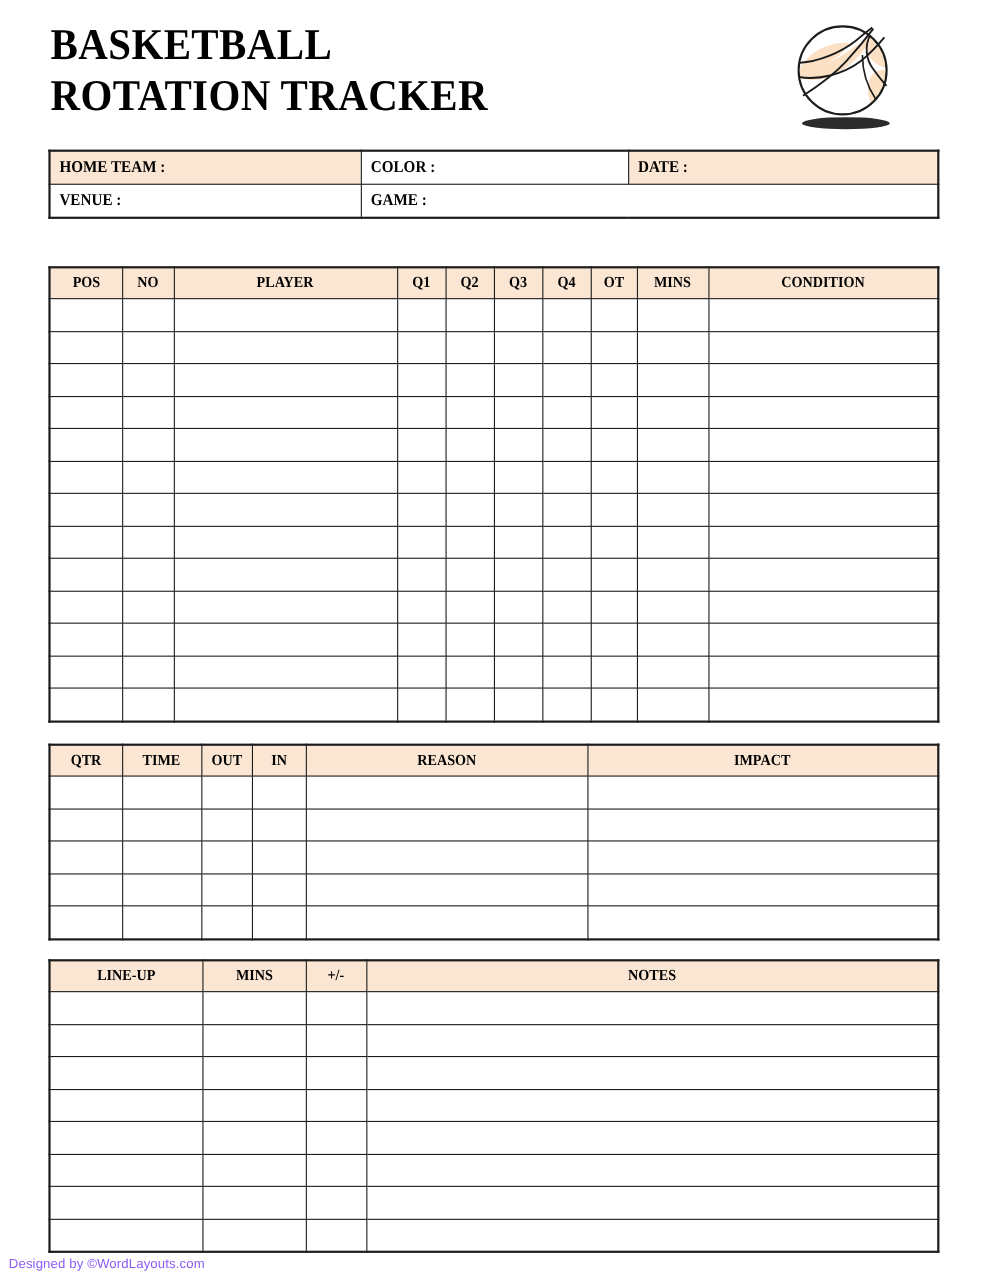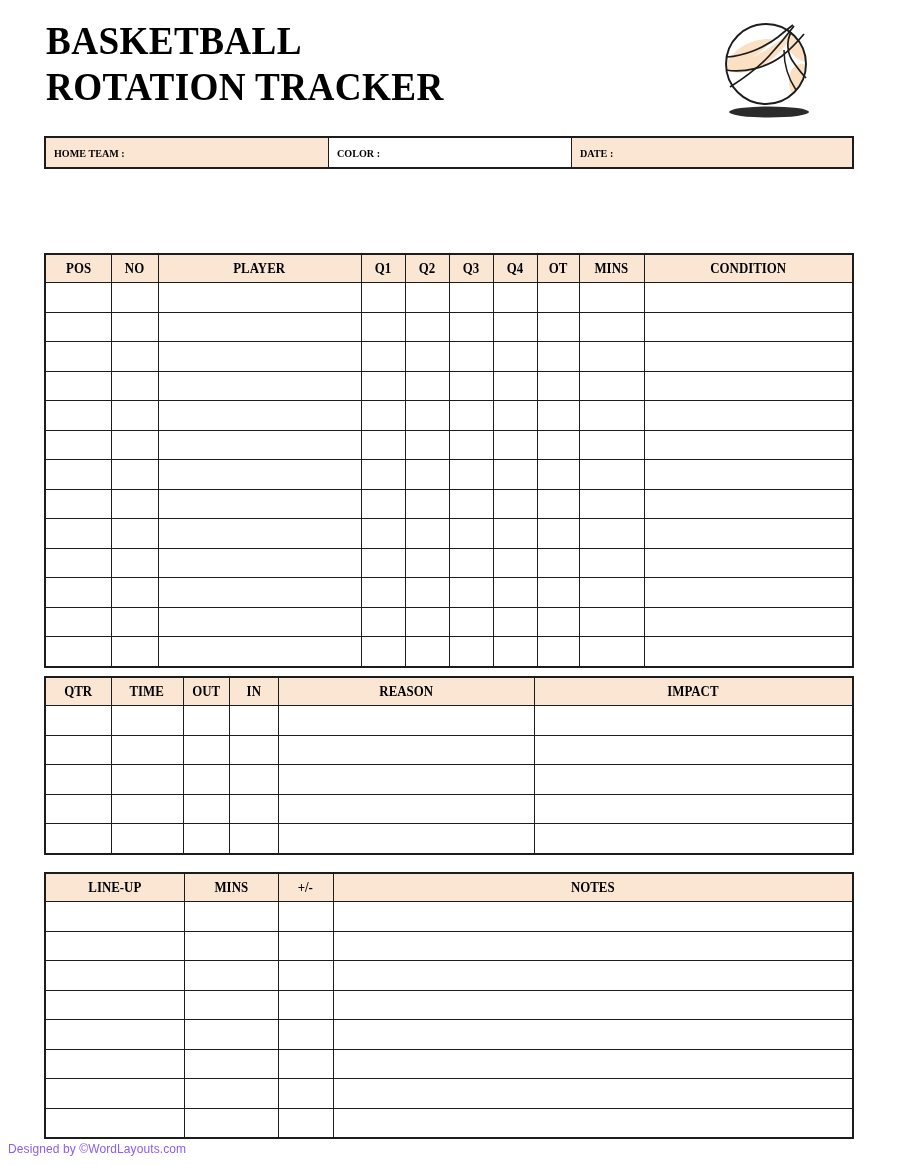--- a/index.html
+++ b/index.html
@@ -65,41 +65,41 @@
     color: #000000;
     background: #ffffff;
   }
   .peach { background: #fbe6d3 !important; }
 
   
   #info-table { left: 44px; top: 136px; width: 808px; }
   #info-table td {
     height: 29px;
     font-weight: bold;
-    font-size: 11px;
+    font-size: 15px;
     padding-left: 8px;
     vertical-align: middle;
     white-space: nowrap;
   }
   #info-table td span { transform: scaleX(0.92); transform-origin: left center; display: inline-block; }
 
   
   .data-head th {
     height: 27px;
     font-weight: bold;
     font-size: 14px;
     text-align: center;
     vertical-align: middle;
     background: #fbe6d3;
     white-space: nowrap;
   }
   .data-head th span { transform: scaleX(0.92); transform-origin: center center; display: inline-block; }
 
   
-  #roster-table { left: 44px; top: 253px; width: 808px; }
+  #roster-table { left: 44px; top: 242px; width: 808px; }
   #roster-table tbody td { height: 28.5px; }
 
   
   #sub-table { left: 44px; top: 676px; width: 808px; }
   #sub-table tbody td { height: 28.5px; }
 
   
   #lineup-table { left: 44px; top: 872px; width: 808px; }
   #lineup-table tbody td { height: 28.5px; }
 
@@ -148,20 +148,24 @@
     <colgroup>
       <col style="width:283px">
         <col style="width:243px">
         <col style="width:282px">
     </colgroup>
     <tbody>
       <tr>
         <td class="peach"><span>HOME TEAM :</span></td>
         <td><span>COLOR :</span></td>
         <td class="peach"><span>DATE :</span></td>
+      </tr>
+      <tr>
+        <td style="width:406px"><span>VENUE :</span></td>
+        <td colspan="2"><span>GAME :</span></td>
       </tr>
     </tbody>
   </table>
 
   <table class="tbl" id="roster-table">
     <colgroup>
       <col style="width:66px">
         <col style="width:47px">
         <col style="width:203px">
       <col style="width:44px">

